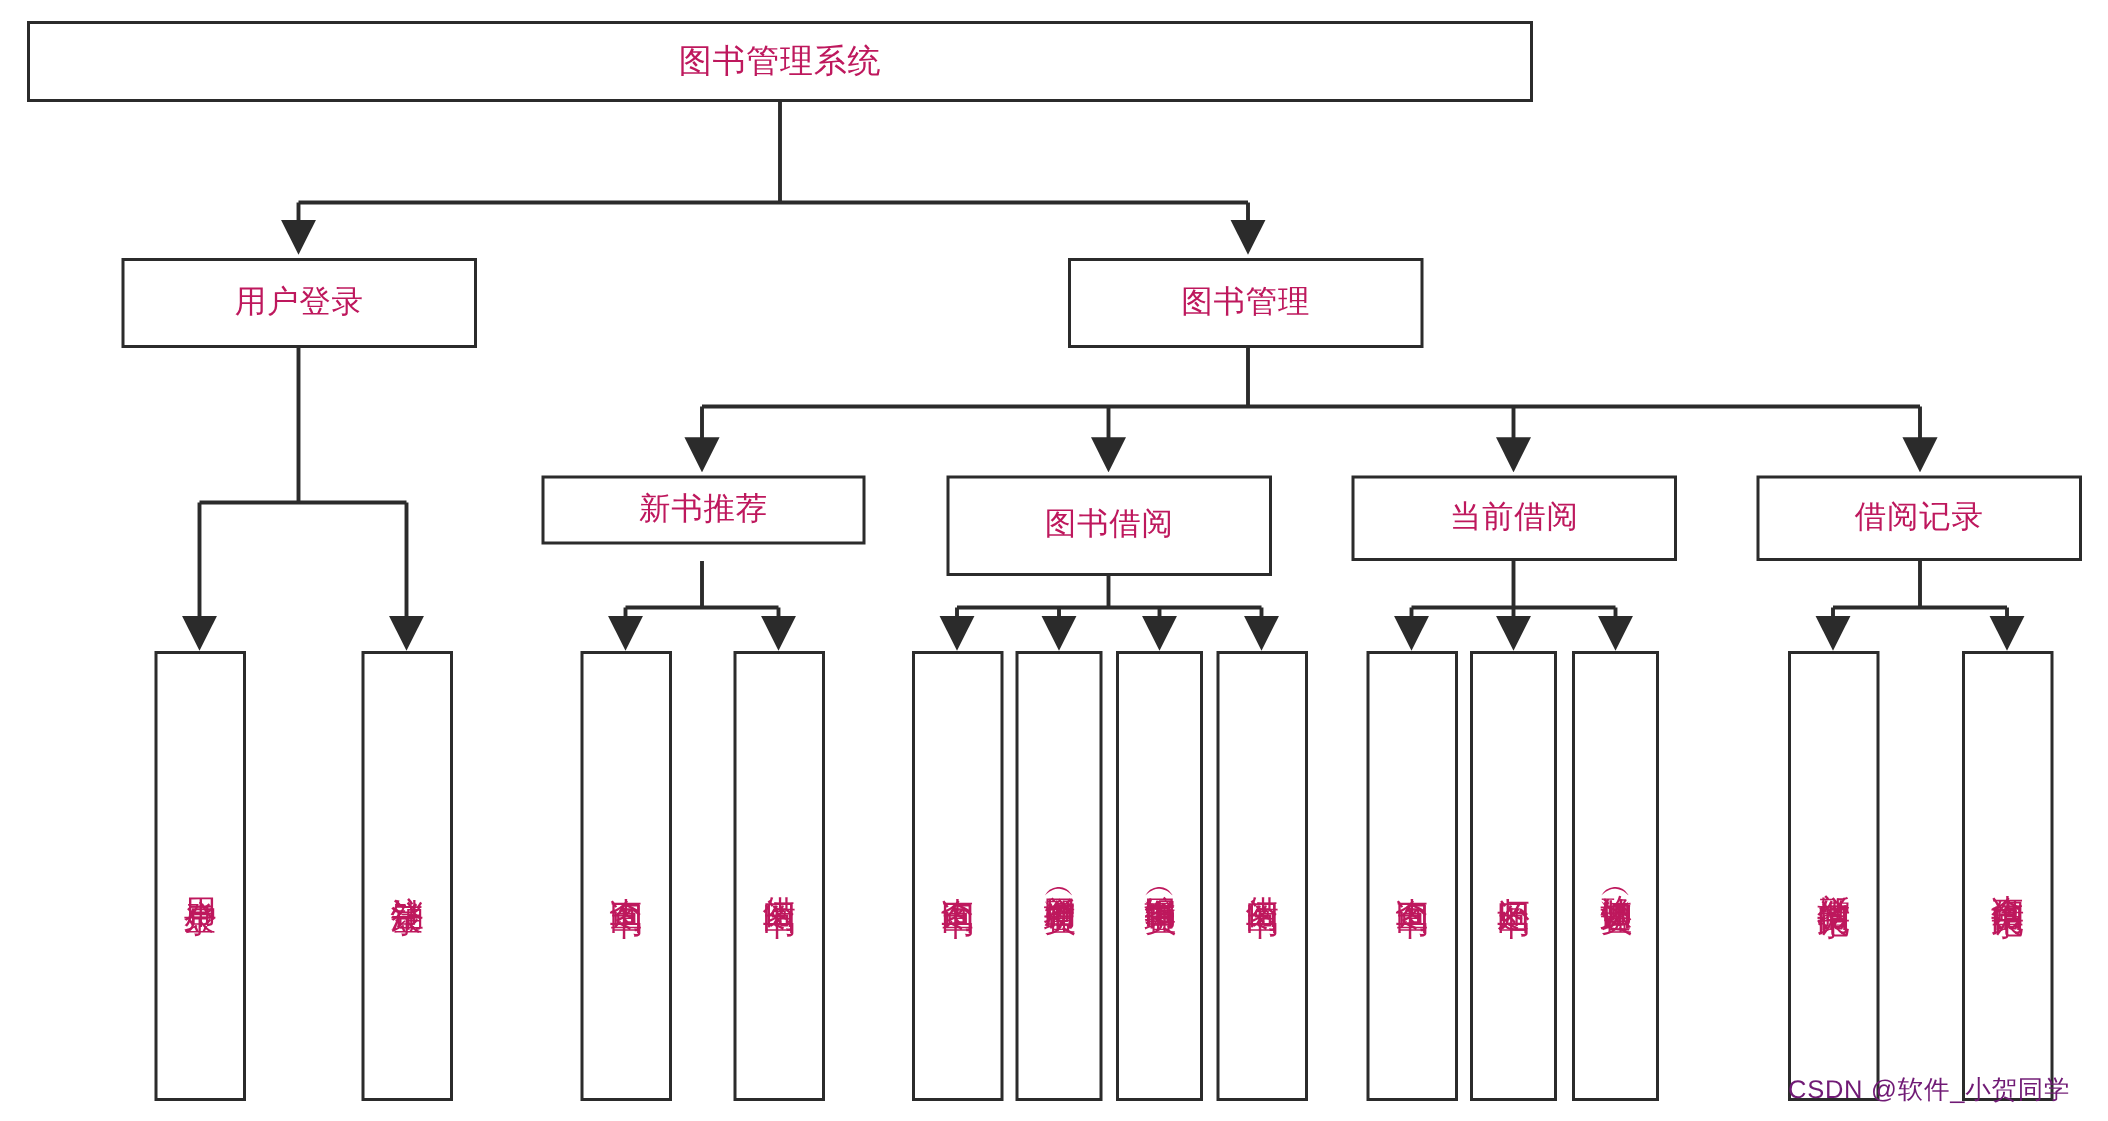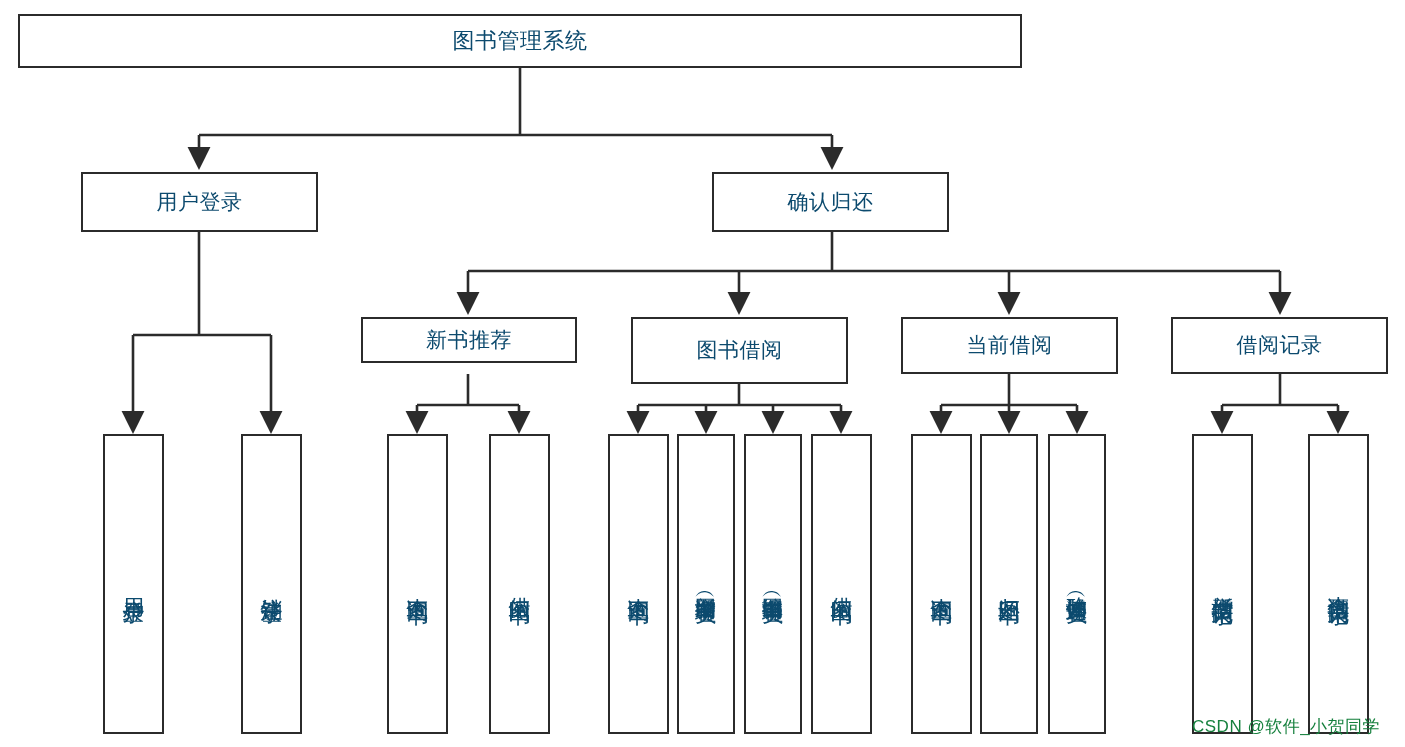--- a/index.html
+++ b/index.html
@@ -25,21 +25,21 @@
     height: 747px;
   }
   .node {
     position: absolute;
     box-sizing: border-box;
     background: #ffffff;
     border: 2.5px solid #2b2b2b;
     display: flex;
     align-items: center;
     justify-content: center;
-    color: #0c4a6e;
+    color: #be185d;
   }
   .node-label {
     display: block;
     text-align: center;
     line-height: 1.18;
     white-space: nowrap;
   }
   .node.horizontal .node-label {
     font-size: 21px;
     letter-spacing: 0.5px;
@@ -61,21 +61,21 @@
     letter-spacing: 2px;
     white-space: nowrap;
   }
   .node.vertical.long .node-label {
     letter-spacing: 1px;
     font-size: 21px;
   }
   .watermark {
     position: absolute;
     font-size: 17px;
-    color: #15803d;
+    color: #701a75;
     white-space: nowrap;
     letter-spacing: 0.5px;
     pointer-events: none;
   }
 </style>
 </head>
 <body>
 
 <div id="diagram-root">
 
@@ -130,21 +130,21 @@
   </svg>
 
   <div class="node root horizontal" style="left:18px; top:14px; width:1004px; height:54px;">
     <span class="node-label">图书管理系统</span>
   </div>
 
   <div class="node horizontal" style="left:81px; top:172px; width:237px; height:60px;">
     <span class="node-label">用户登录</span>
   </div>
   <div class="node horizontal" style="left:712px; top:172px; width:237px; height:60px;">
-    <span class="node-label">确认归还</span>
+    <span class="node-label">图书管理</span>
   </div>
 
   <div class="node horizontal" style="left:361px; top:317px; width:216px; height:46px;">
     <span class="node-label">新书推荐</span>
   </div>
   <div class="node horizontal" style="left:631px; top:317px; width:217px; height:67px;">
     <span class="node-label">图书借阅</span>
   </div>
   <div class="node horizontal" style="left:1171px; top:317px; width:217px; height:57px;">
     <span class="node-label">借阅记录</span>

